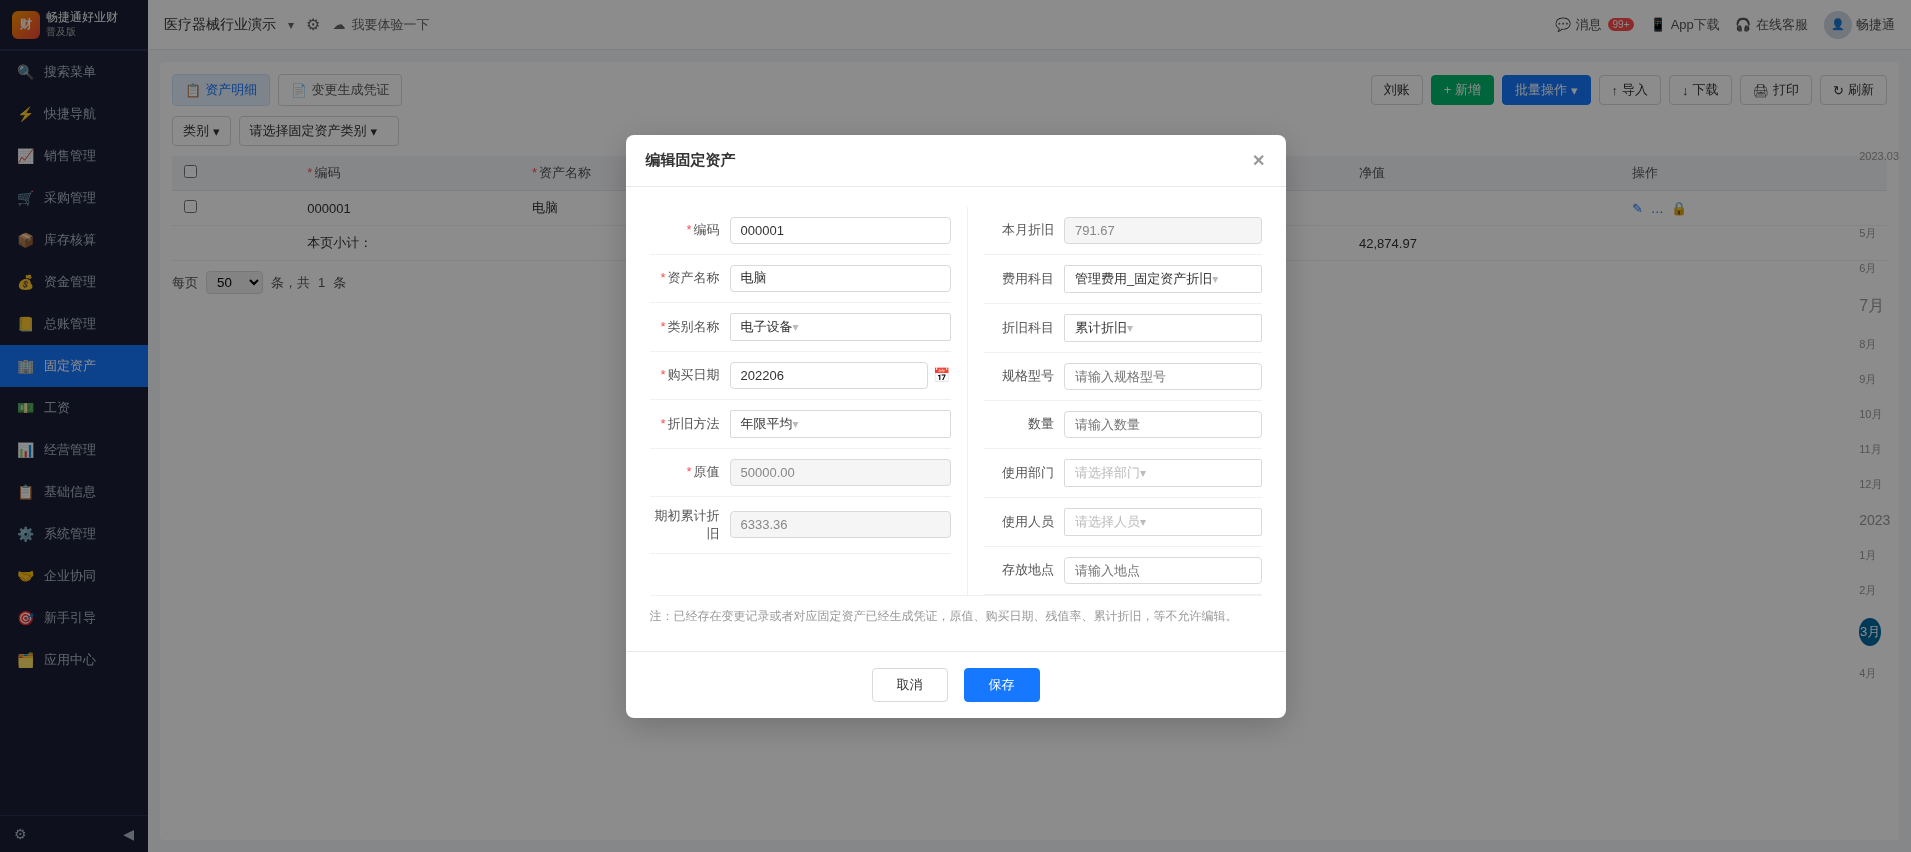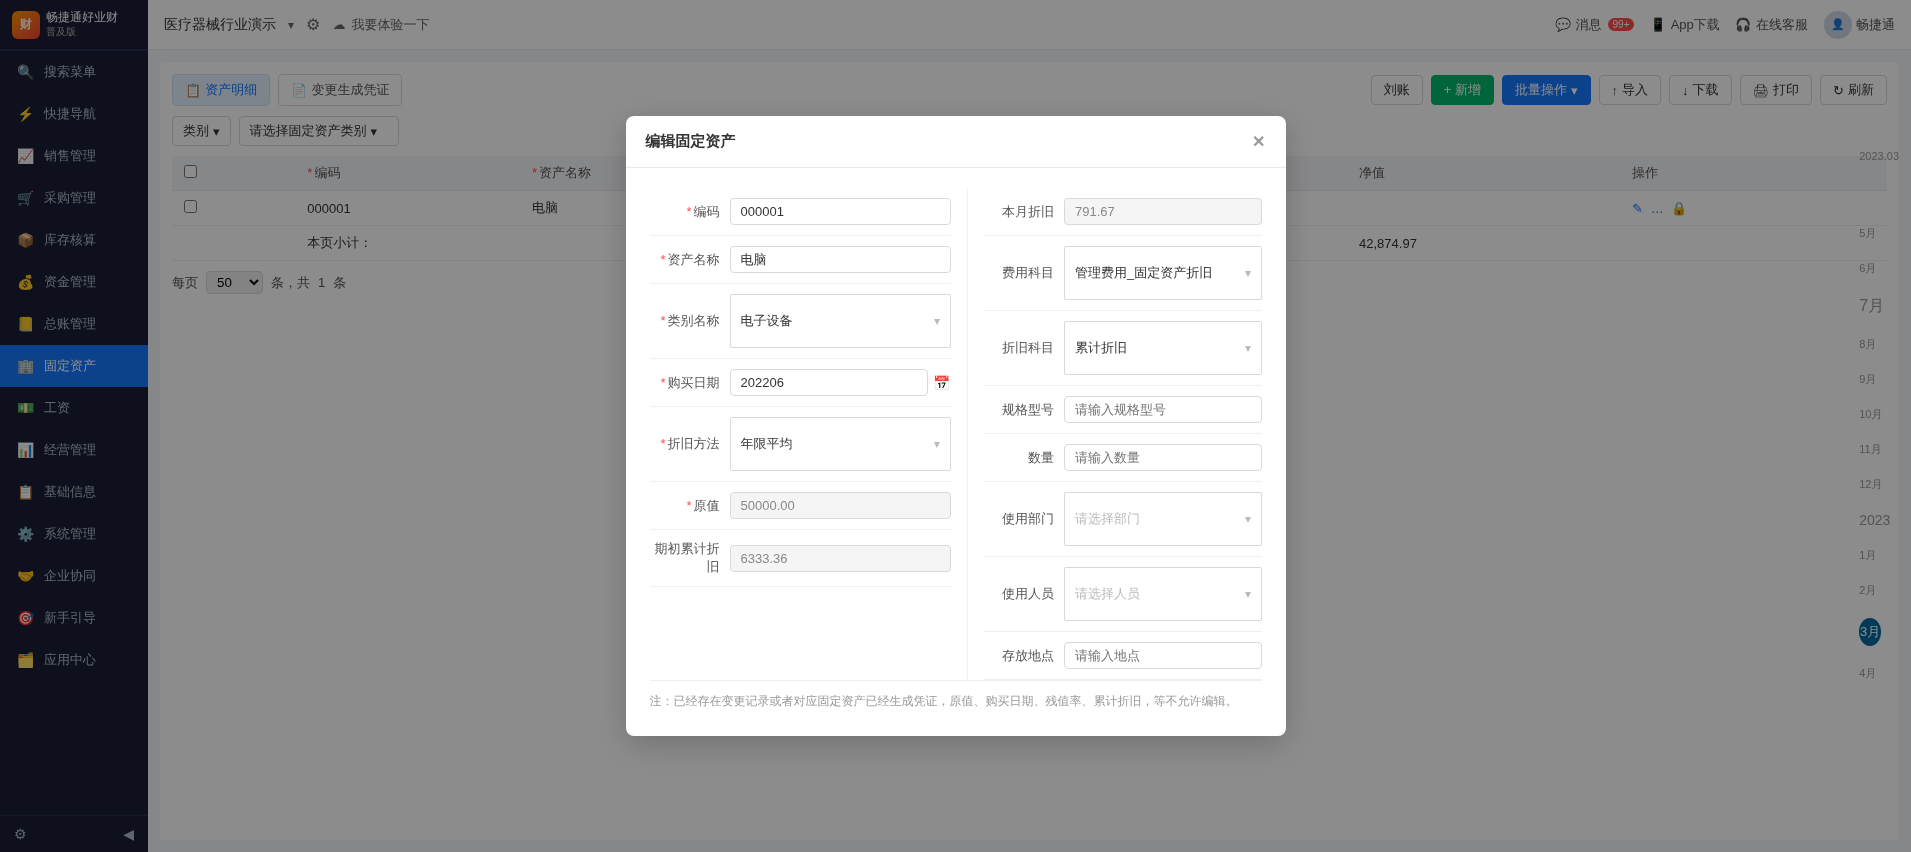--- a/index.html
+++ b/index.html
@@ -236,25 +236,25 @@
       color: #333;
       background: white;
       outline: none;
     }
     .form-input.readonly { background: #f5f5f5; color: #888; }
     .form-input-group { display: flex; align-items: center; gap: 6px; flex: 1; }
     .form-select {
       flex: 1;
       border: 1px solid #d9d9d9;
       border-radius: 2px;
-      padding: 17px 10px;
+      padding: 4px 10px;
       font-size: 13px;
       color: #333;
       background: white;
-      display: flex; align-items: center; justify-content: space-between;
+      display: flex; align-items: center; 
       cursor: pointer;
     }
     .form-note {
       color: #999; font-size: 12px;
       padding: 12px 0 6px;
       border-top: 1px solid #f0f0f0;
     }
     .modal-footer {
       display: flex; align-items: center; justify-content: center;
       gap: 16px;
@@ -647,14 +647,18 @@
             <div class="form-label">
               <span>存放地点</span>
             </div>
             <input class="form-input" type="text" placeholder="请输入地点" style="">
           </div>
         </div>
       </div>
 
       <div class="form-note">注：已经存在变更记录或者对应固定资产已经生成凭证，原值、购买日期、残值率、累计折旧，等不允许编辑。</div>
     </div>
+    <div class="modal-footer">
+      <button class="btn-cancel">取消</button>
+      <button class="btn-save">保存</button>
+    </div>
   </div>
 </div>
 
 </body></html>

